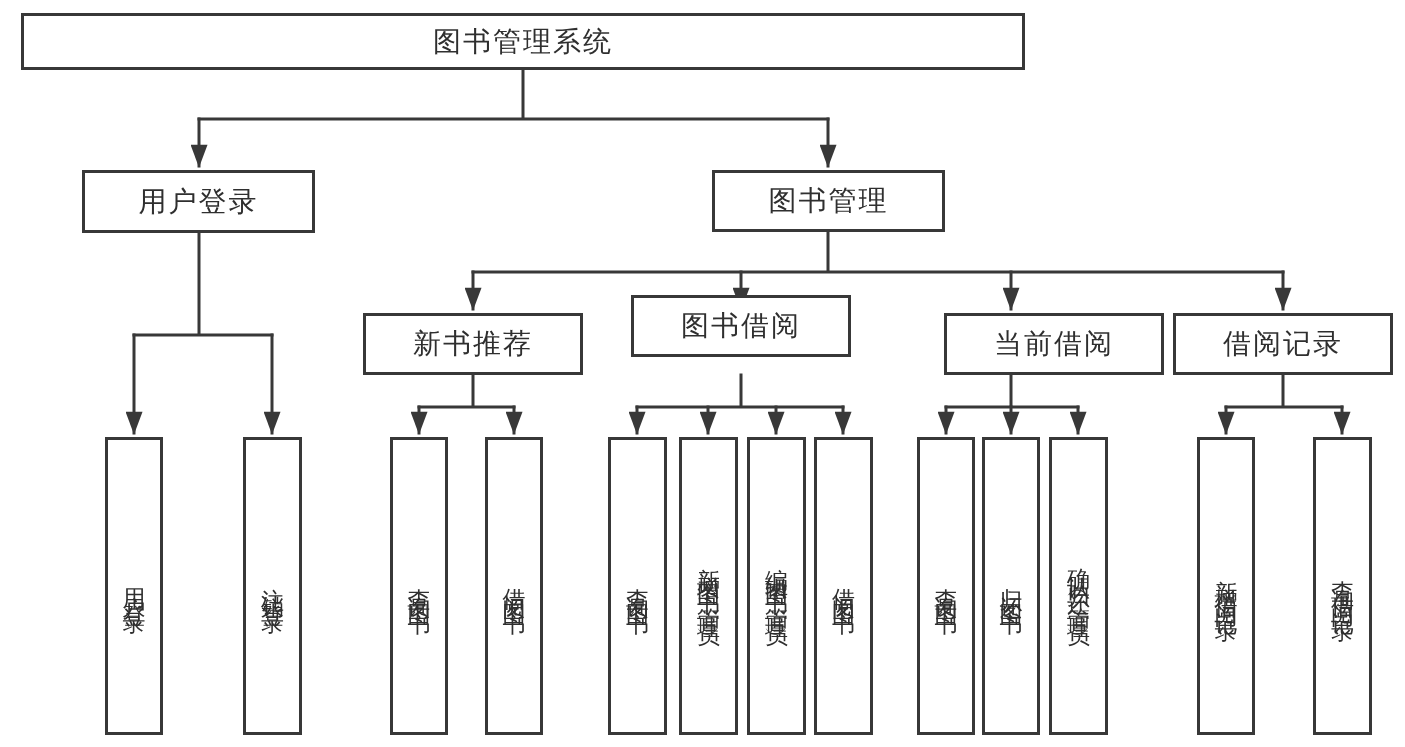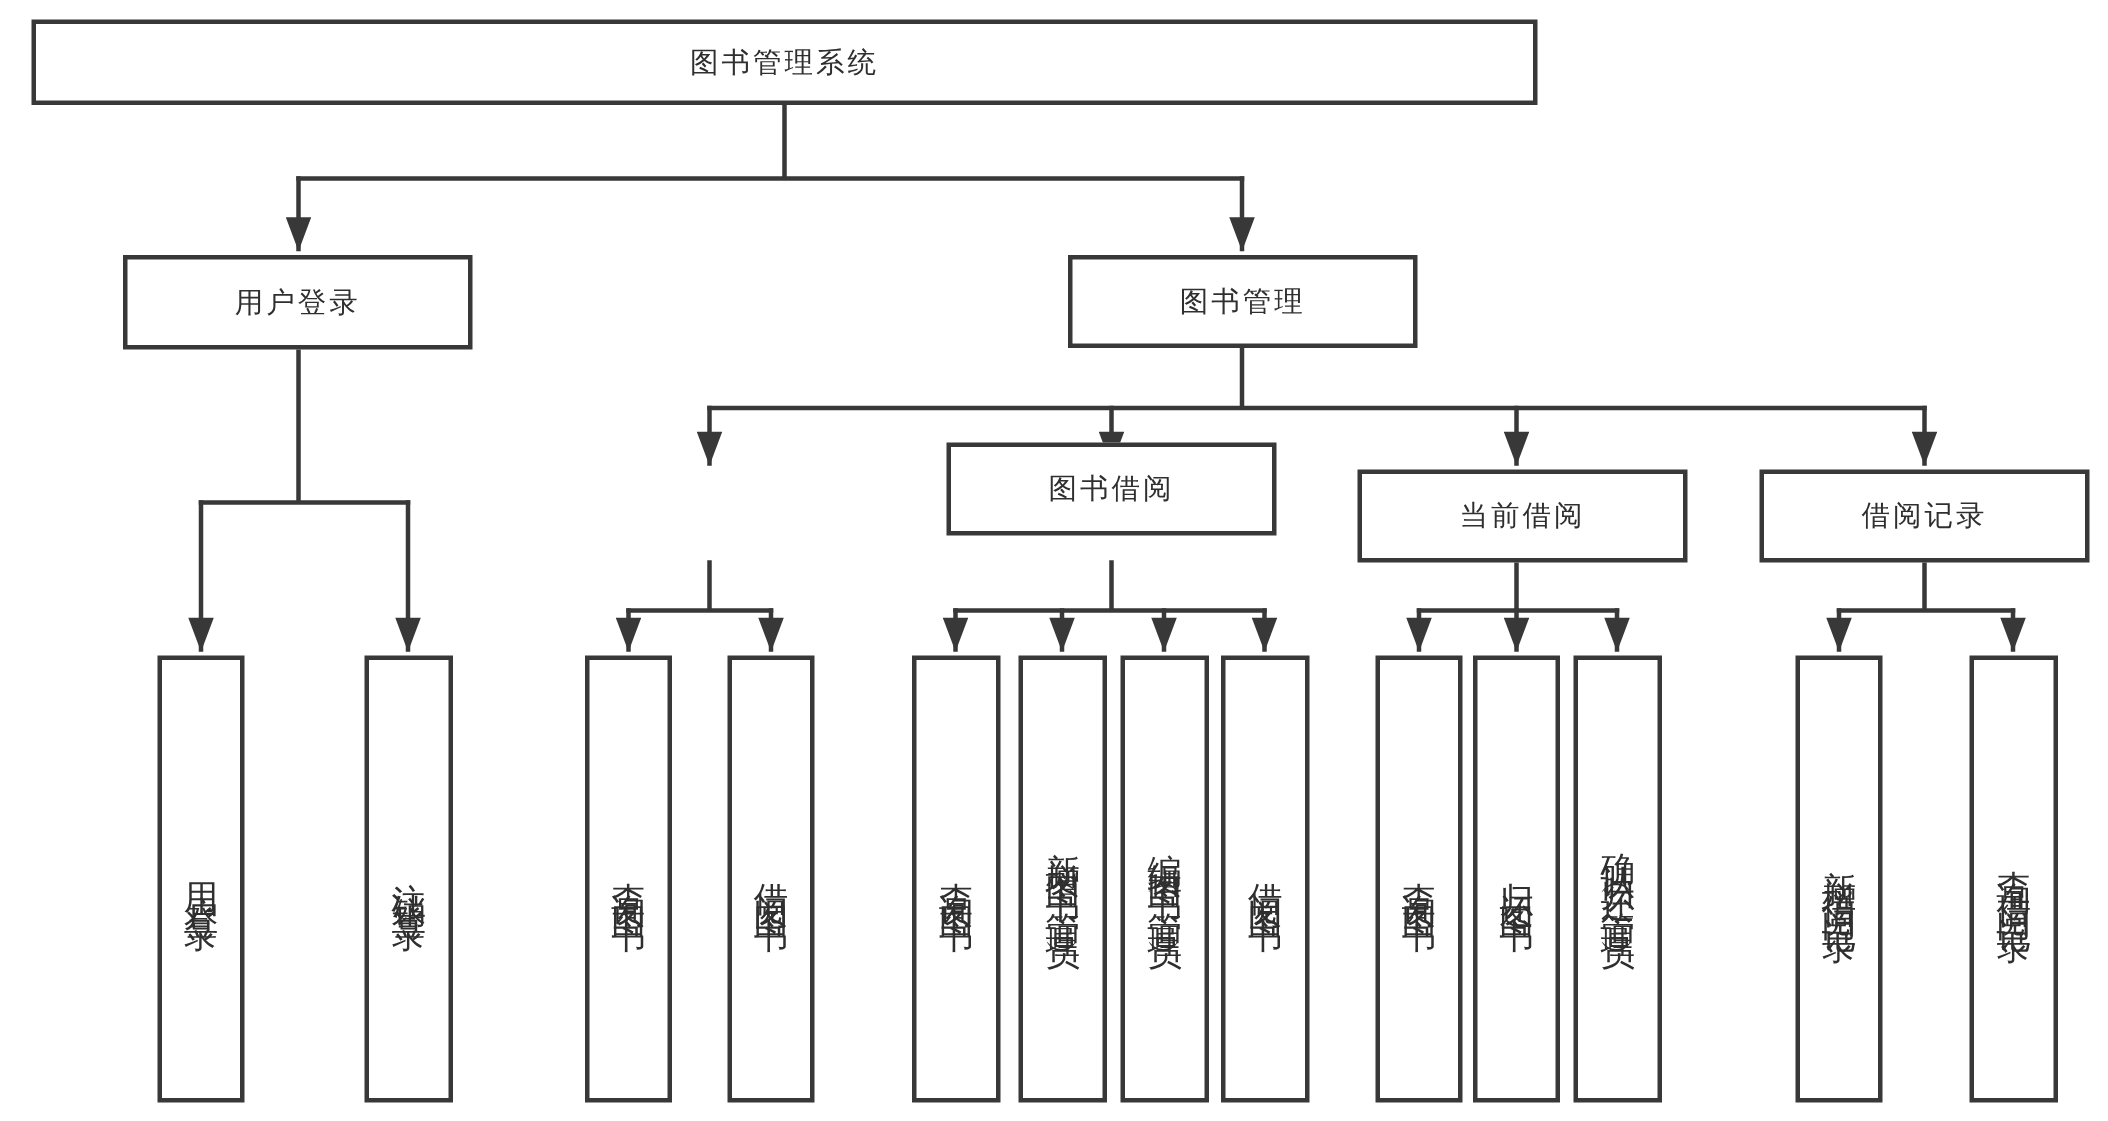--- a/index.html
+++ b/index.html
@@ -26,21 +26,21 @@
     box-sizing: border-box;
     border: 3px solid #383838;
     background: #ffffff;
     display: flex;
     align-items: center;
     justify-content: center;
     z-index: 2;
     color: #2f2f2f;
   }
   .hbox {
-    font-size: 19px;
+    font-size: 28px;
     letter-spacing: 2px;
     white-space: nowrap;
   }
   .vbox {
     writing-mode: vertical-rl;
     font-size: 23px;
     letter-spacing: 8px;
     line-height: 1;
   }
   .vbox span {
@@ -105,24 +105,27 @@
     <span>图书管理系统</span>
   </div>
 
   <div class="node hbox" style="left:82px; top:170px; width:233px; height:63px;">
     <span>用户登录</span>
   </div>
   <div class="node hbox" style="left:712px; top:170px; width:233px; height:62px;">
     <span>图书管理</span>
   </div>
 
+  <div class="node hbox" style="left:363px; top:313px; width:220px; height:62px;">
+    <span>新书推荐</span>
+  </div>
   <div class="node hbox" style="left:631px; top:295px; width:220px; height:62px;">
     <span>图书借阅</span>
   </div>
-  <div class="node hbox" style="left:905px; top:313px; width:220px; height:62px;">
+  <div class="node hbox" style="left:944px; top:313px; width:220px; height:62px;">
     <span>当前借阅</span>
   </div>
   <div class="node hbox" style="left:1173px; top:313px; width:220px; height:62px;">
     <span>借阅记录</span>
   </div>
 
   <div class="node vbox" style="left:105px; top:437px; width:58px; height:298px;">
     <span>用户登录</span>
   </div>
   <div class="node vbox" style="left:243px; top:437px; width:59px; height:298px;">

